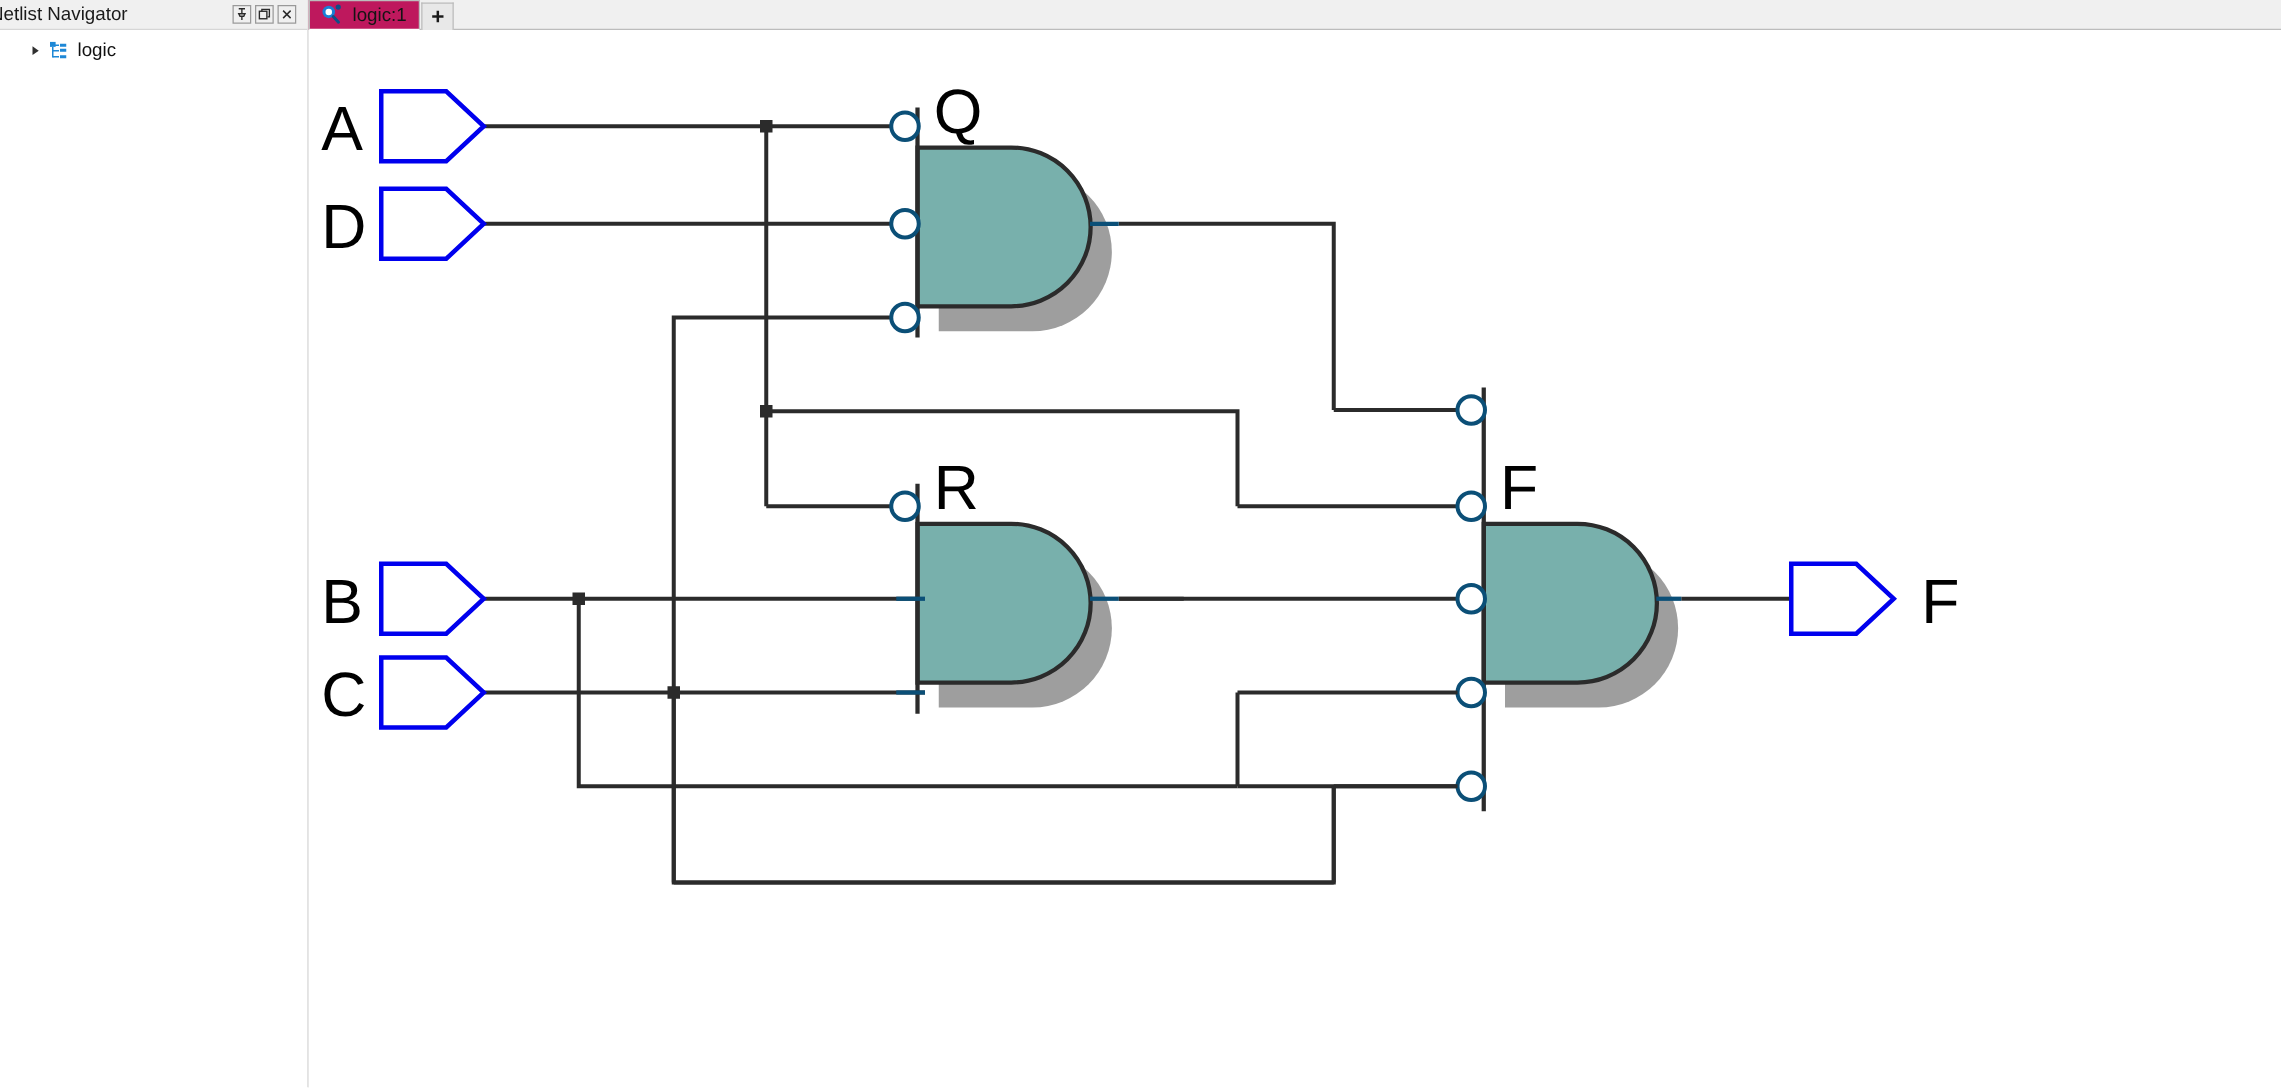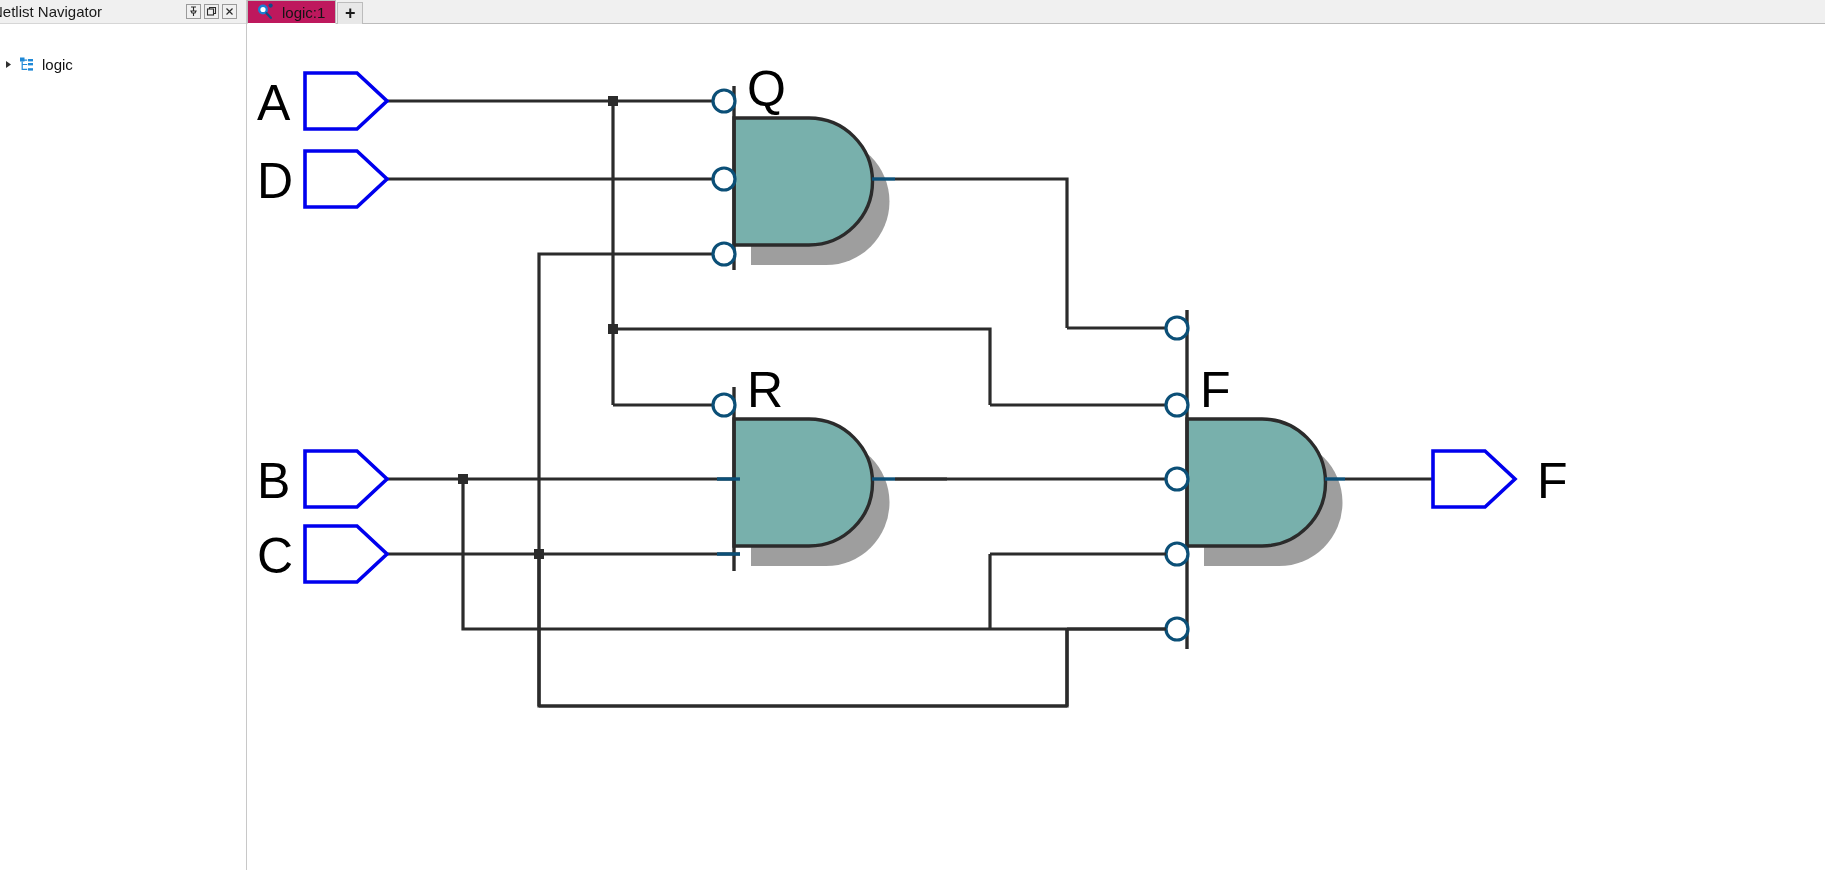--- a/index.html
+++ b/index.html
@@ -50,23 +50,22 @@
     background: #f0f0f0;
     display: flex; align-items: center; justify-content: center;
     font-size: 10px; line-height: 1; color: #2a2a2a;
   }
   .pbtn svg { display: block; }
 
   .tree { padding-top: 5px; }
   .tree-row {
     display: flex; align-items: center;
     height: 22px;
-    padding-left: 0;
+    padding-left: 20px;
     cursor: default;
-    margin-top: 24px;
   }
   .tree-arrow {
     width: 16px; height: 16px;
     display: flex; align-items: center; justify-content: center;
     color: #303030;
   }
   .tree-icon { width: 22px; height: 16px; display:flex; align-items:center; justify-content:center; }
   .tree-label { font-size: 15px; color: #101010; padding-left: 4px; }
 
   

